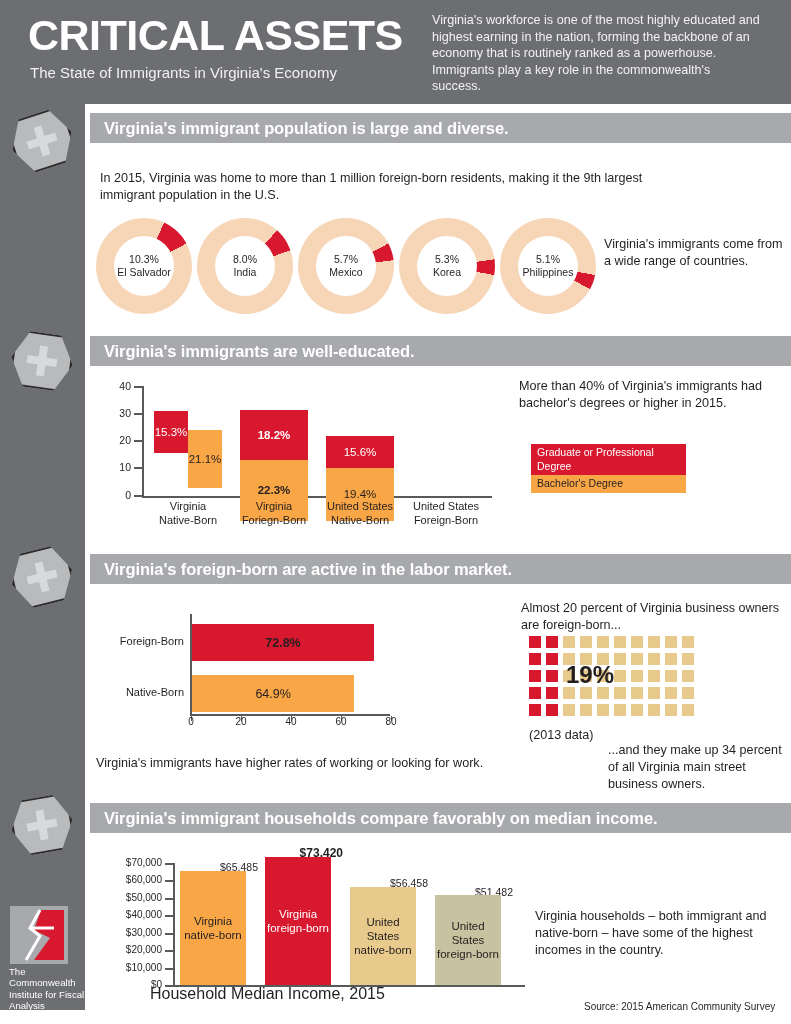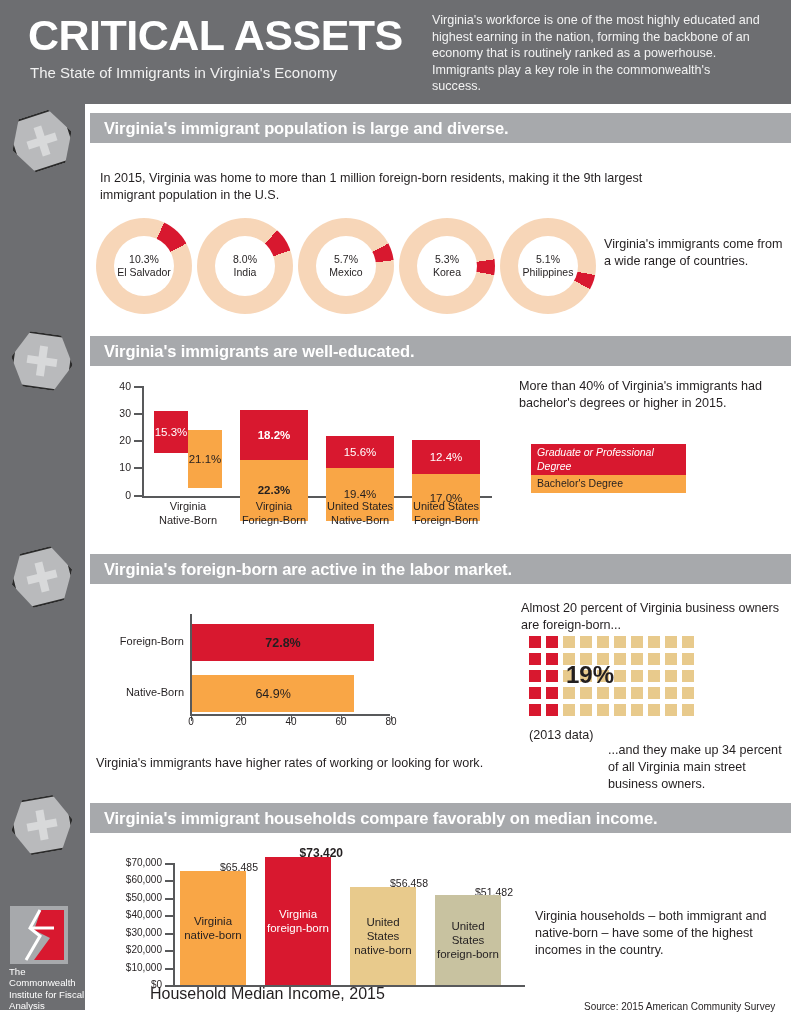--- a/index.html
+++ b/index.html
@@ -79,21 +79,21 @@
   .edu-base{position:absolute;left:38px;top:110px;width:350px;height:2px;background:#58595b;}
   .edu-tick{position:absolute;left:30px;width:9px;height:2px;background:#58595b;}
   .edu-ylab{position:absolute;left:0;width:27px;text-align:right;font-size:10.5px;color:#231f20;}
   .edu-bar{position:absolute;width:68px;bottom:0;}
   .edu-seg{width:100%;display:flex;align-items:center;justify-content:center;box-sizing:border-box;}
   .edu-seg.grad{background:#d8182f;color:#ffffff;font-size:11.5px;}
   .edu-seg.bach{background:#f9a646;color:#231f20;font-size:11.5px;}
   .edu-xlab{position:absolute;top:114px;width:110px;text-align:center;font-size:11px;line-height:1.25;color:#231f20;}
   .legend{position:absolute;left:531px;top:444px;}
   .legend-item{font-size:10.5px;padding:1px 6px 2px 6px;width:155px;box-sizing:border-box;line-height:1.35;}
-  .legend-item.grad{background:#d8182f;color:#ffffff;font-style:italic;}
+  .legend-item.grad{background:#d8182f;color:#ffffff;}
   .legend-item.bach{background:#f9a646;color:#231f20;}
 
   
   .lab-wrap{position:absolute;left:108px;top:614px;width:400px;height:120px;}
   .lab-axis{position:absolute;left:82px;top:0;width:2px;height:100px;background:#58595b;}
   .lab-base{position:absolute;left:82px;top:100px;width:200px;height:2px;background:#58595b;}
   .lab-bar{position:absolute;left:84px;height:37px;display:flex;align-items:center;justify-content:center;}
   .lab-bar.fb{background:#d8182f;color:#231f20;font-weight:bold;font-size:12.5px;}
   .lab-bar.nb{background:#f9a646;color:#231f20;font-size:12.5px;}
   .lab-cat{position:absolute;left:0;width:76px;text-align:right;font-size:11px;color:#231f20;}
@@ -239,24 +239,20 @@
     <div class="edu-bar" style="left:136px;height:112px;justify-content:flex-end;display:flex;flex-direction:column;">
       <div class="edu-seg grad" style="height:50.1px;font-weight:bold;">18.2%</div>
       <div class="edu-seg bach" style="height:61.3px;font-weight:bold;">22.3%</div>
     </div>
 
     <div class="edu-bar" style="left:222px;height:110px;justify-content:flex-end;display:flex;flex-direction:column;">
       <div class="edu-seg grad" style="height:31.4px;">15.6%</div>
       <div class="edu-seg bach" style="height:53.3px;">19.4%</div>
     </div>
 
-    <div class="edu-bar" style="left:308px;height:110px;justify-content:flex-end;display:flex;flex-direction:column;">
-      <div class="edu-seg grad" style="height:34.1px;">12.4%</div>
-      <div class="edu-seg bach" style="height:46.7px;">17.0%</div>
-    </div>
 
     <div class="edu-xlab" style="left:29px;">
       <div>Virginia</div>
       <div>Native-Born</div>
     </div>
     <div class="edu-xlab" style="left:115px;">
       <div>Virginia</div>
       <div>Foriegn-Born</div>
     </div>
     <div class="edu-xlab" style="left:201px;">

